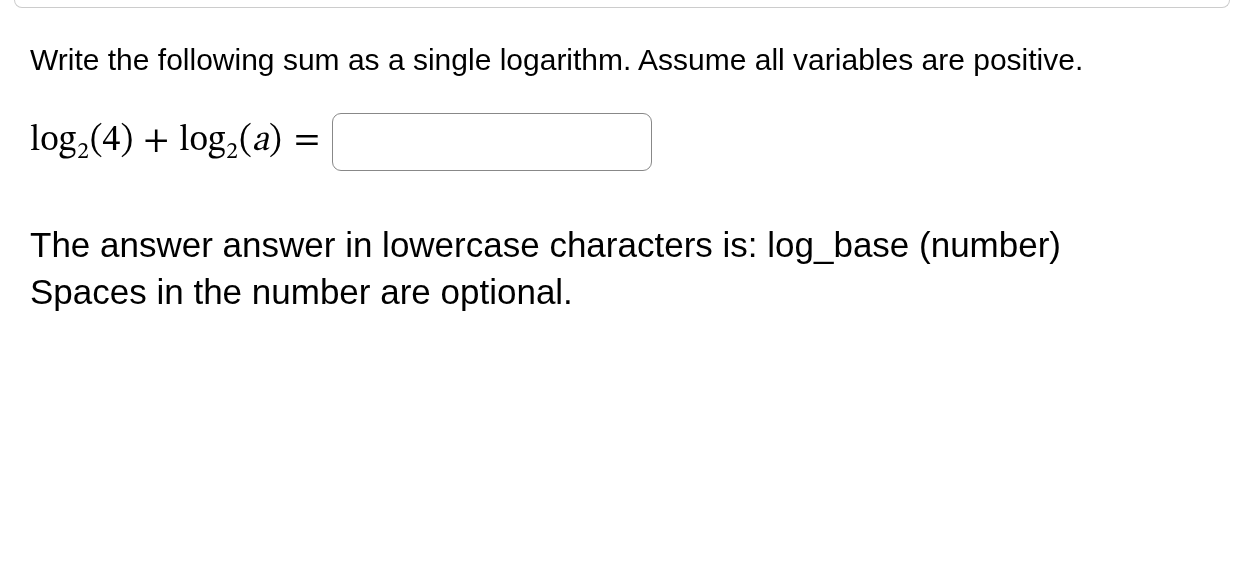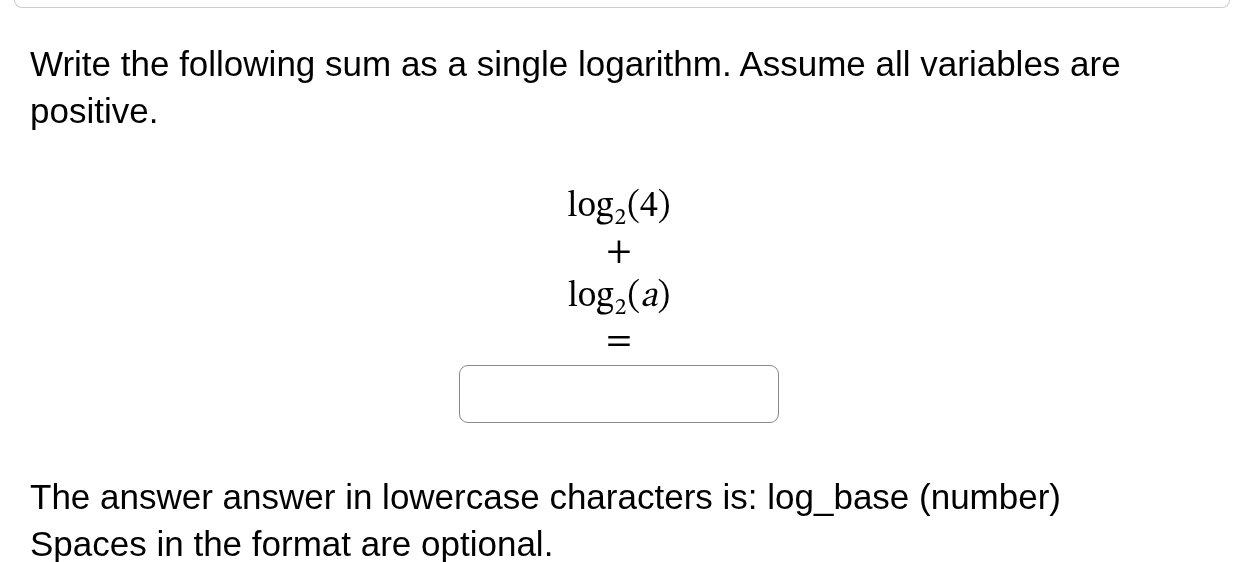--- a/index.html
+++ b/index.html
@@ -24,31 +24,30 @@
       border-left: 1px solid #ccc;
       border-right: 1px solid #ccc;
       border-bottom-left-radius: 10px;
       border-bottom-right-radius: 10px;
     }
     .content {
       padding: 40px 30px 30px 30px;
       color: #000000;
     }
     .question-text {
-      font-size: 35px;
+      font-size: 30px;
       line-height: 1.35;
-      margin-bottom: 50px;
+      margin-bottom: 32px;
     }
     .equation-row {
       display: flex;
       align-items: center;
       margin-bottom: 50px;
       font-family: "Cambria Math", "STIX Two Math", "Times New Roman", serif;
       font-size: 36px;
-      flex-direction: column;
     }
     .log-term {
       display: inline-flex;
       align-items: baseline;
     }
     .log-word {
       font-family: "Cambria Math", "STIX Two Math", "Times New Roman", serif;
     }
     .subscript {
       font-size: 0.65em;
@@ -106,15 +105,15 @@
       <span class="paren">(</span>
       <span class="var-italic">a</span>
       <span class="paren">)</span>
     </span>
     <span class="equals">=</span>
     <input type="text" class="answer-input" value="" style="">
   </div>
 
   <div class="format-text">
     <div>The answer answer in lowercase characters is: log_base (number)</div>
-    <div>Spaces in the format are optional.</div>
+    <div>Spaces in the number are optional.</div>
   </div>
 </div>
 
 </body></html>

